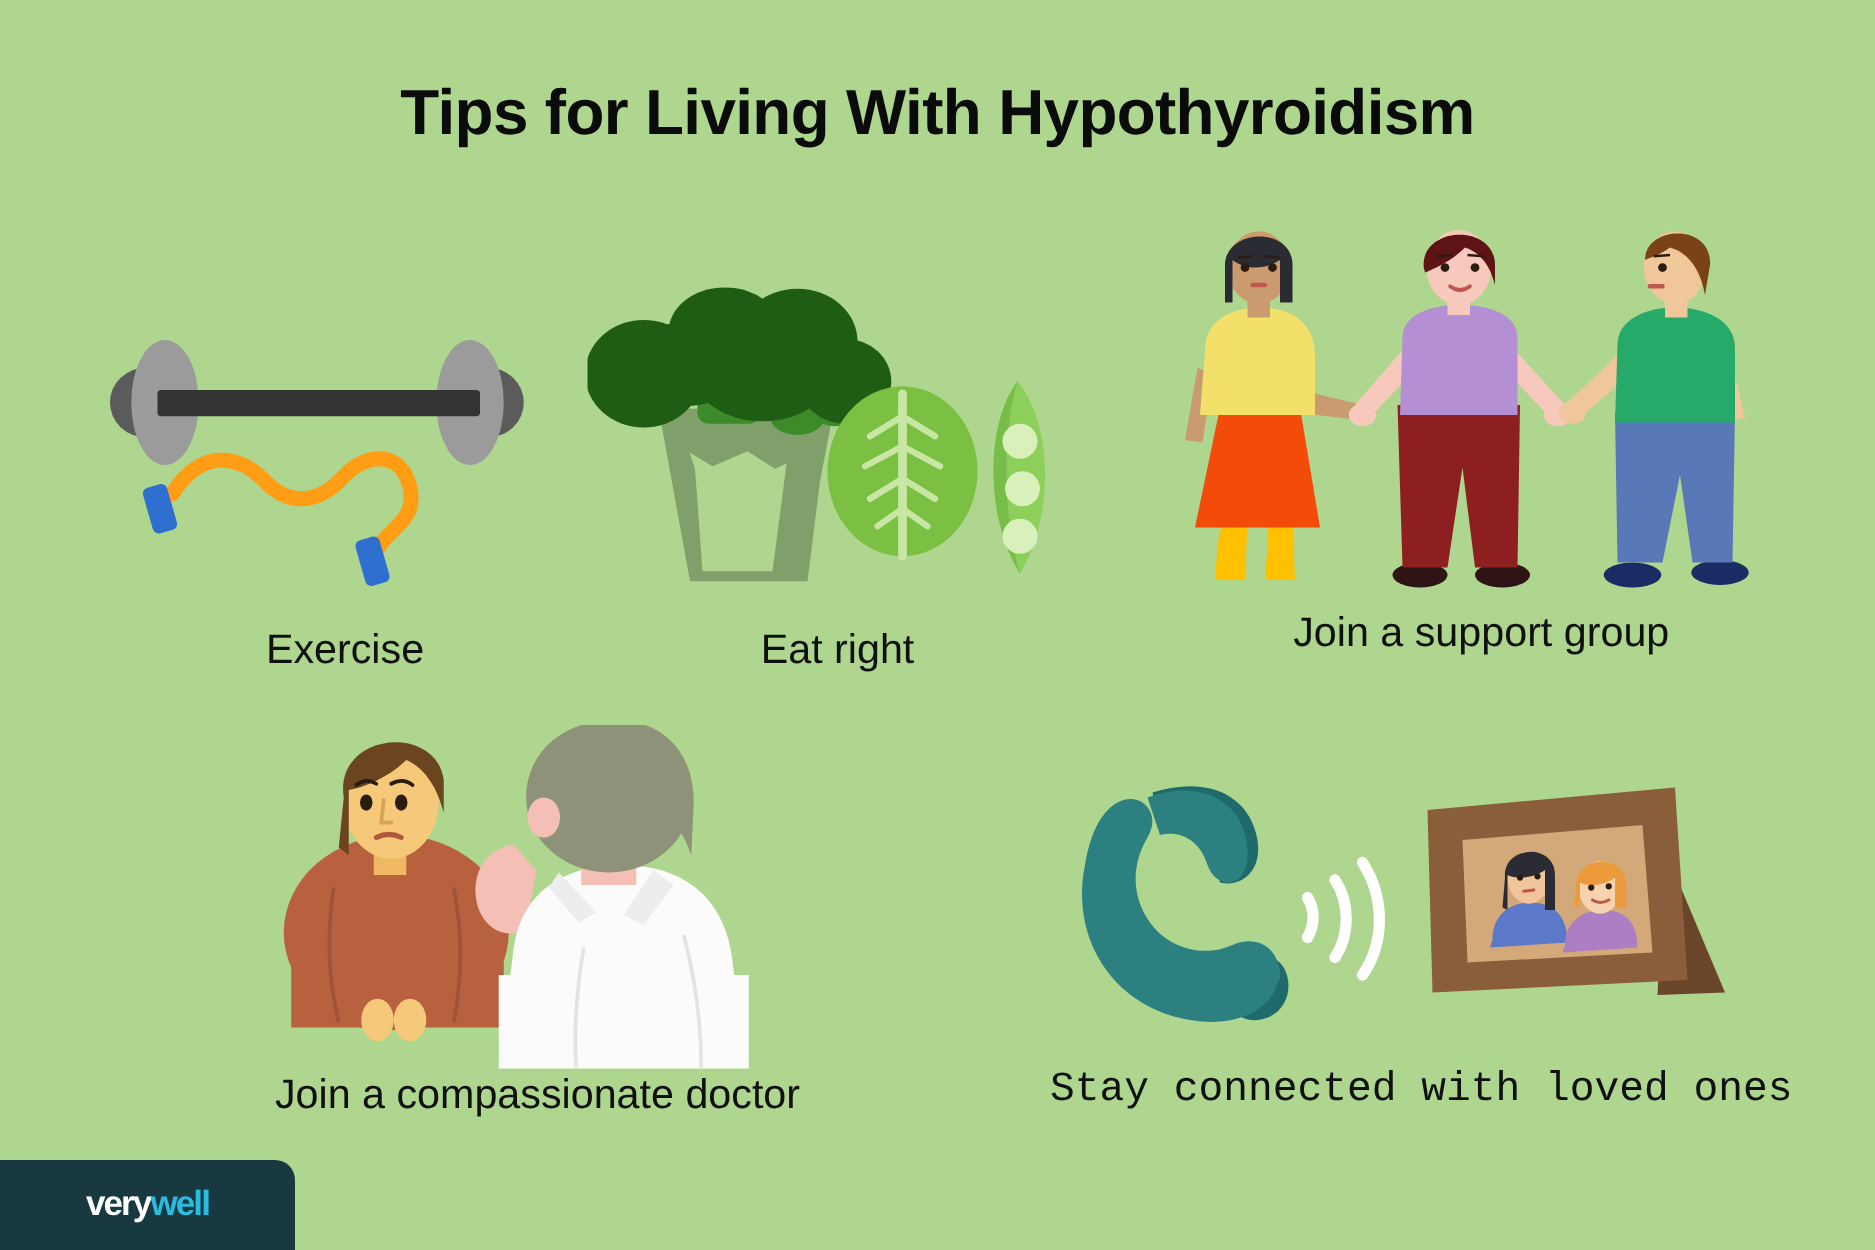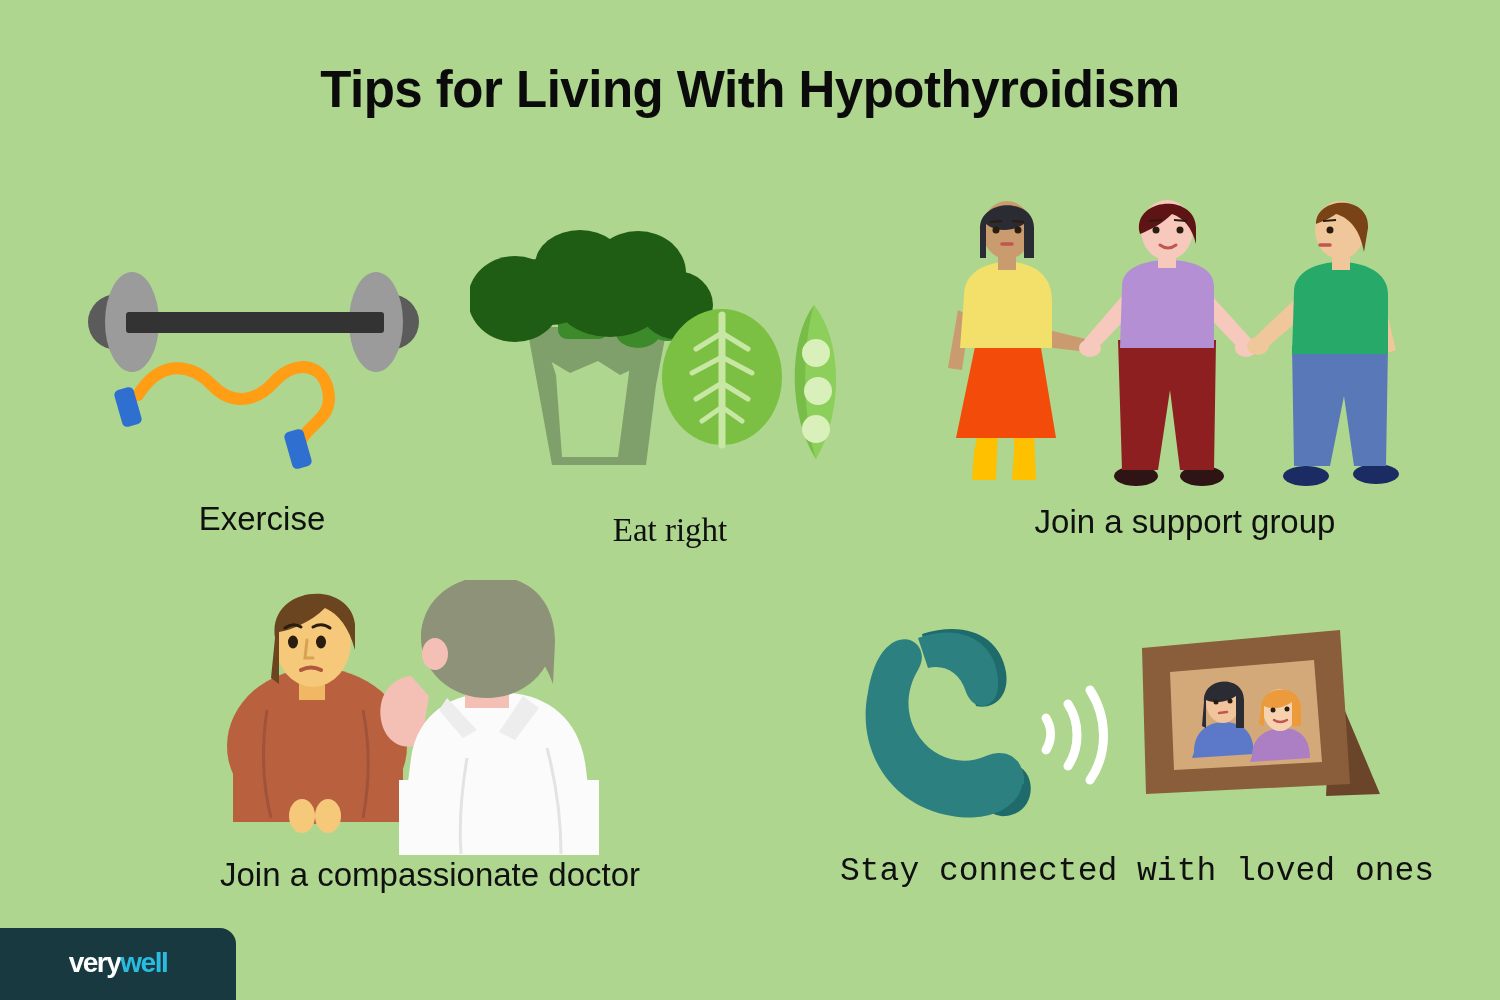--- a/index.html
+++ b/index.html
@@ -45,27 +45,27 @@
     position: absolute;
     text-align: center;
     font-size: 33px;
     color: #101010;
     white-space: nowrap;
     line-height: 1;
   }
   
   #tip-exercise        { left: 60px;  top: 250px; width: 400px; height: 330px; }
   #tip-exercise .tip-art   { width: 400px; height: 220px; }
-  #tip-exercise .tip-label { left: 2px; top: 252px; width: 400px; }
+  #tip-exercise .tip-label { left: 16px; top: 252px; width: 400px; }
 
   #tip-eat-right       { left: 470px; top: 215px; width: 400px; height: 365px; }
   #tip-eat-right .tip-art   { width: 400px; height: 265px; }
-  #tip-eat-right .tip-label { left: 0; top: 299px; width: 400px; font-family: Liberation Serif, serif; }
-
-  #tip-support-group   { left: 940px; top: 200px; width: 490px; height: 380px; }
+  #tip-eat-right .tip-label { left: 0; top: 287px; width: 400px; }
+
+  #tip-support-group   { left: 940px; top: 184px; width: 490px; height: 380px; }
   #tip-support-group .tip-art   { width: 490px; height: 290px; }
   #tip-support-group .tip-label { left: 0; top: 305px; width: 490px; }
 
   #tip-doctor          { left: 205px; top: 580px; width: 450px; height: 330px; }
   #tip-doctor .tip-art   { width: 450px; height: 275px; }
   #tip-doctor .tip-label { left: 0; top: 278px; width: 450px; }
 
   #tip-loved-ones      { left: 840px; top: 610px; width: 560px; height: 300px; font-family: Liberation Mono, monospace; }
   #tip-loved-ones .tip-art   { width: 560px; height: 235px; }
   #tip-loved-ones .tip-label { left: 0; top: 245px; width: 560px; }

